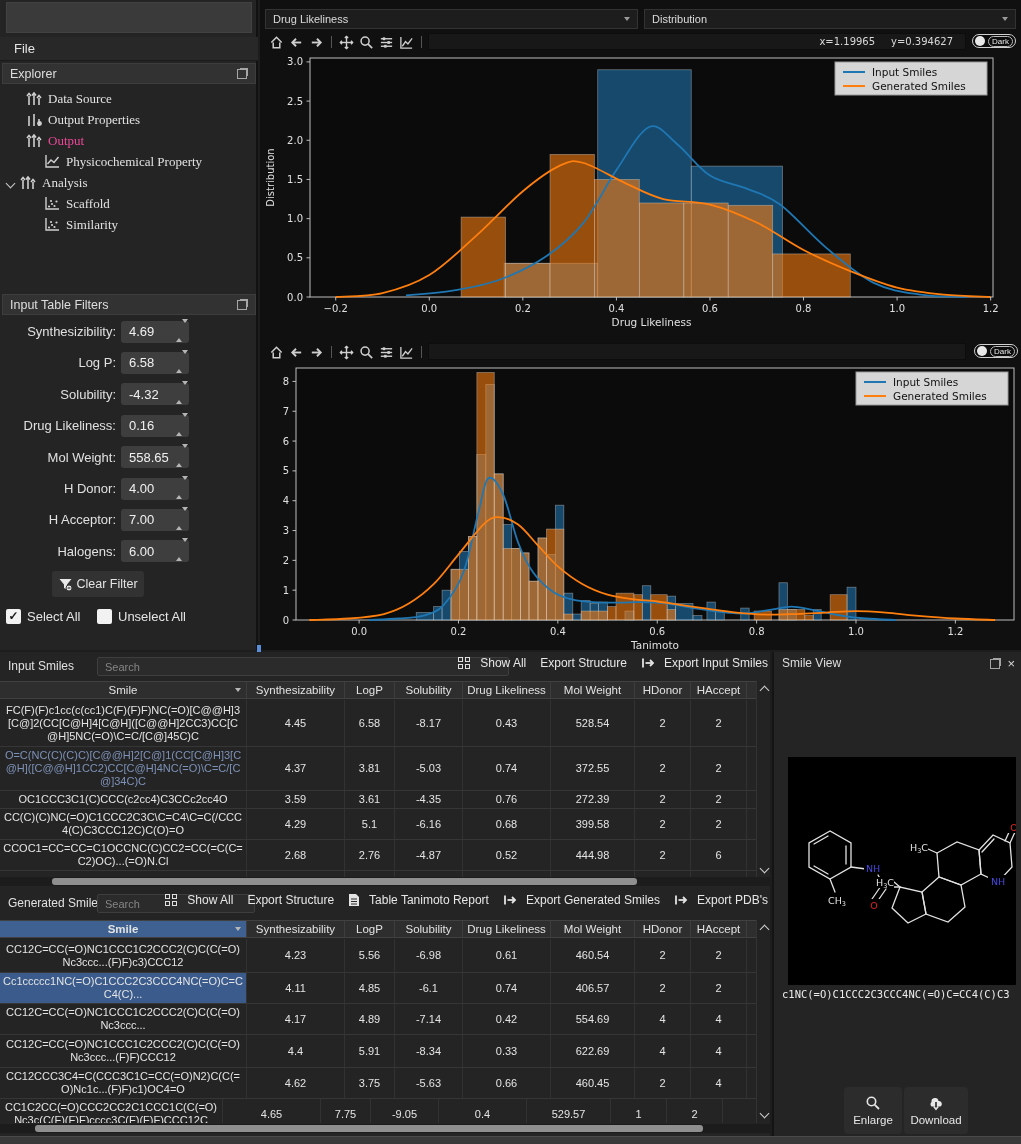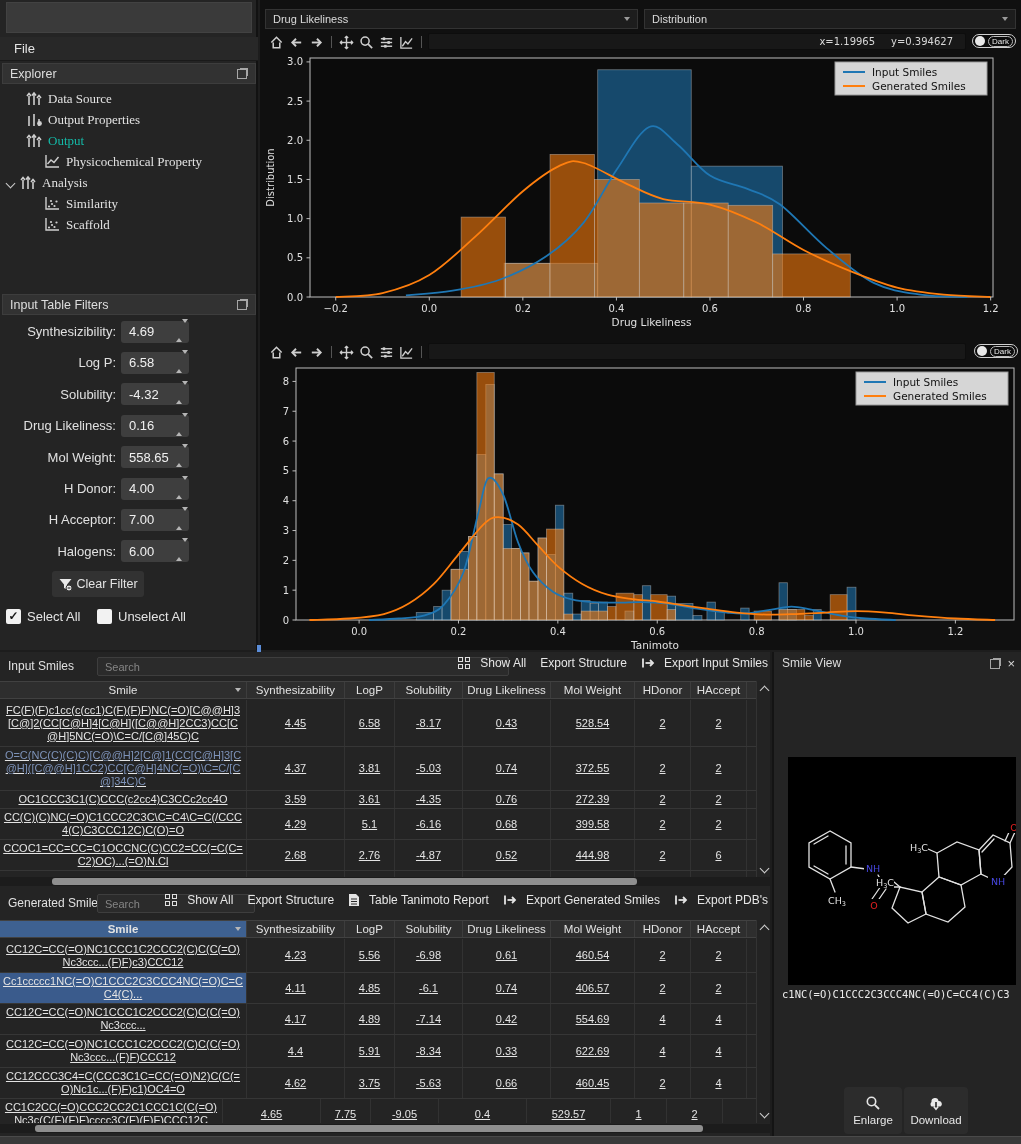--- a/index.html
+++ b/index.html
@@ -13,21 +13,21 @@
   #file-row { left:0; top:37px; width:258px; height:24px; background:#282828; display:flex; align-items:center; padding-left:14px; font-size:13px; border-bottom:1px solid #1a1a1a; }
   .panel-hdr { background:#323232; border:1px solid #3d3d3d; height:21px; display:flex; align-items:center; justify-content:space-between; padding:8px 7px; font-size:12.5px; color:#dedede; }
   .float-ic { width:11px; height:11px; position:relative; opacity:.75; }
   .float-ic:before { content:""; position:absolute; left:0; bottom:0; width:8px; height:8px; border:1px solid #cfcfcf; }
   .float-ic:after { content:""; position:absolute; right:0; top:0; width:7px; height:7px; border:1px solid #cfcfcf; border-left:none; border-bottom:none; }
   .x-ic { color:#d8d8d8; font-size:13px; line-height:11px; margin-left:6px; }
   #explorer-hdr { left:2px; top:63px; width:254px; }
   #tree { left:0; top:88px; width:258px; }
   .tree-item { height:21px; display:flex; align-items:center; font-size:13px; color:#e2e2e2; cursor:default;font-family:Liberation Serif, serif; }
   .tree-item .ic { width:17px; height:15px; margin-right:5px; flex:none; }
-  .tree-item.active span.lbl { color:#14b8a6; }
+  .tree-item.active span.lbl { color:#ec4899; }
   .chev { width:10px; height:10px; margin:0 4px 0 6px; position:relative; }
   .chev:before { content:""; position:absolute; left:1px; top:2px; width:6px; height:6px; border-right:1.6px solid #ccc; border-bottom:1.6px solid #ccc; transform:rotate(45deg); }
 
   #filters-hdr { left:2px; top:294px; width:254px; }
   .filter-row { position:absolute; left:0; width:256px; height:23px; display:flex; align-items:center; }
   .filter-lbl { width:116px; text-align:right; font-size:13px; color:#e0e0e0; }
   .spin { position:absolute; left:121px; width:68px; height:22px; background:#3e3e3e; border-radius:3px; display:flex; align-items:center; padding-left:8px; font-size:13px; color:#f0f0f0; }
   .spin-arrows { position:absolute; right:5px; top:2px; width:8px; height:18px; }
   .tri-up { width:0; height:0; border-left:3.5px solid transparent; border-right:3.5px solid transparent; border-bottom:4px solid #b5b5b5; margin-bottom:4px; }
   .tri-dn { width:0; height:0; border-left:3.5px solid transparent; border-right:3.5px solid transparent; border-top:4px solid #b5b5b5; }
@@ -54,21 +54,21 @@
   .search-box { position:absolute; height:19px; background:#2b2b2b; border:1px solid #3e3e3e; border-radius:2px; display:flex; align-items:center; padding-left:7px; font-size:11px; color:#858585; }
   .btn-row { position:absolute; right:2px; display:flex; align-items:center; gap:14px; font-size:12px; color:#e6e6e6; }
   .flat-btn { display:flex; align-items:center; gap:9px; white-space:nowrap; }
   .grid-ic { width:13px; height:13px; display:grid; grid-template-columns:5px 5px; grid-template-rows:5px 5px; gap:2px; }
   .grid-ic i { border:1.4px solid #e0e0e0; }
   .thead { position:absolute; left:0; width:756px; height:18px; background:#2e2e2e; border-top:1px solid #414141; border-bottom:1px solid #414141; display:flex; font-size:11.5px; color:#e2e2e2; }
   .th { border-right:1px solid #3d3d3d; display:flex; align-items:center; justify-content:center; position:relative; }
   .th .sort { position:absolute; right:5px; width:0; height:0; border-left:3px solid transparent; border-right:3px solid transparent; border-top:4px solid #b8b8b8; }
   .th.sel { background:#3e6191; font-weight:bold; }
   .tbody { position:absolute; left:0; width:756px; overflow:hidden; background:#242424; }
-  .trow { display:flex; border-bottom:1px solid #363636; align-items:stretch;text-decoration:underline; }
+  .trow { display:flex; border-bottom:1px solid #363636; align-items:stretch; }
   .td { border-right:1px solid #323232; display:flex; align-items:center; justify-content:center; font-size:11px; padding:2px 3px; text-align:center; word-break:break-all; line-height:13px; }
   .td.smile { font-size:11px; }
   .trow.hl-text .td.smile { color:#7d92b8; }
   .td.selcell { background:#3a5b8c; }
   .vscroll { position:absolute; width:14px; background:#232323; border-left:1px solid #333; }
   .varrow { position:absolute; left:3px; width:8px; height:8px; }
   .varrow.up:before, .varrow.dn:before { content:""; position:absolute; left:1px; width:6px; height:6px; border-right:1.5px solid #cfcfcf; border-bottom:1.5px solid #cfcfcf; }
   .varrow.up:before { top:3px; transform:rotate(-135deg); }
   .varrow.dn:before { top:0; transform:rotate(45deg); }
   .hscroll { position:absolute; height:9px; background:#1c1c1c; }
@@ -172,37 +172,37 @@
                 <path d="M2 1 V13 H15"></path>
               </g>
               <g fill="#cfcfcf">
                 <circle cx="5" cy="10.5" r="1.1"></circle>
                 <circle cx="8" cy="8" r="1.1"></circle>
                 <circle cx="10.5" cy="10" r="1.1"></circle>
                 <circle cx="12.5" cy="5.5" r="1.1"></circle>
                 <circle cx="7" cy="5" r="1.1"></circle>
               </g>
             </svg></span>
-          <span class="lbl">Similarity</span>
+          <span class="lbl">Scaffold</span>
         </div>
         <div class="tree-item">
           <span style="width:44px;flex:none;"></span>
           <span class="ic"><svg width="17" height="15" viewBox="0 0 17 15">
               <g stroke="#cfcfcf" stroke-width="1.4" fill="none">
                 <path d="M2 1 V13 H15"></path>
               </g>
               <g fill="#cfcfcf">
                 <circle cx="5" cy="10.5" r="1.1"></circle>
                 <circle cx="8" cy="8" r="1.1"></circle>
                 <circle cx="10.5" cy="10" r="1.1"></circle>
                 <circle cx="12.5" cy="5.5" r="1.1"></circle>
                 <circle cx="7" cy="5" r="1.1"></circle>
               </g>
             </svg></span>
-          <span class="lbl">Scaffold</span>
+          <span class="lbl">Similarity</span>
         </div>
       </div>
 
     <div id="filters-hdr" class="abs panel-hdr">
       <span>Input Table Filters</span>
       <span class="float-ic"></span>
     </div>
     <div id="filter-rows">
         <div class="filter-row" style="top: 320px;">
           <span class="filter-lbl">Synthesizibility:</span>

